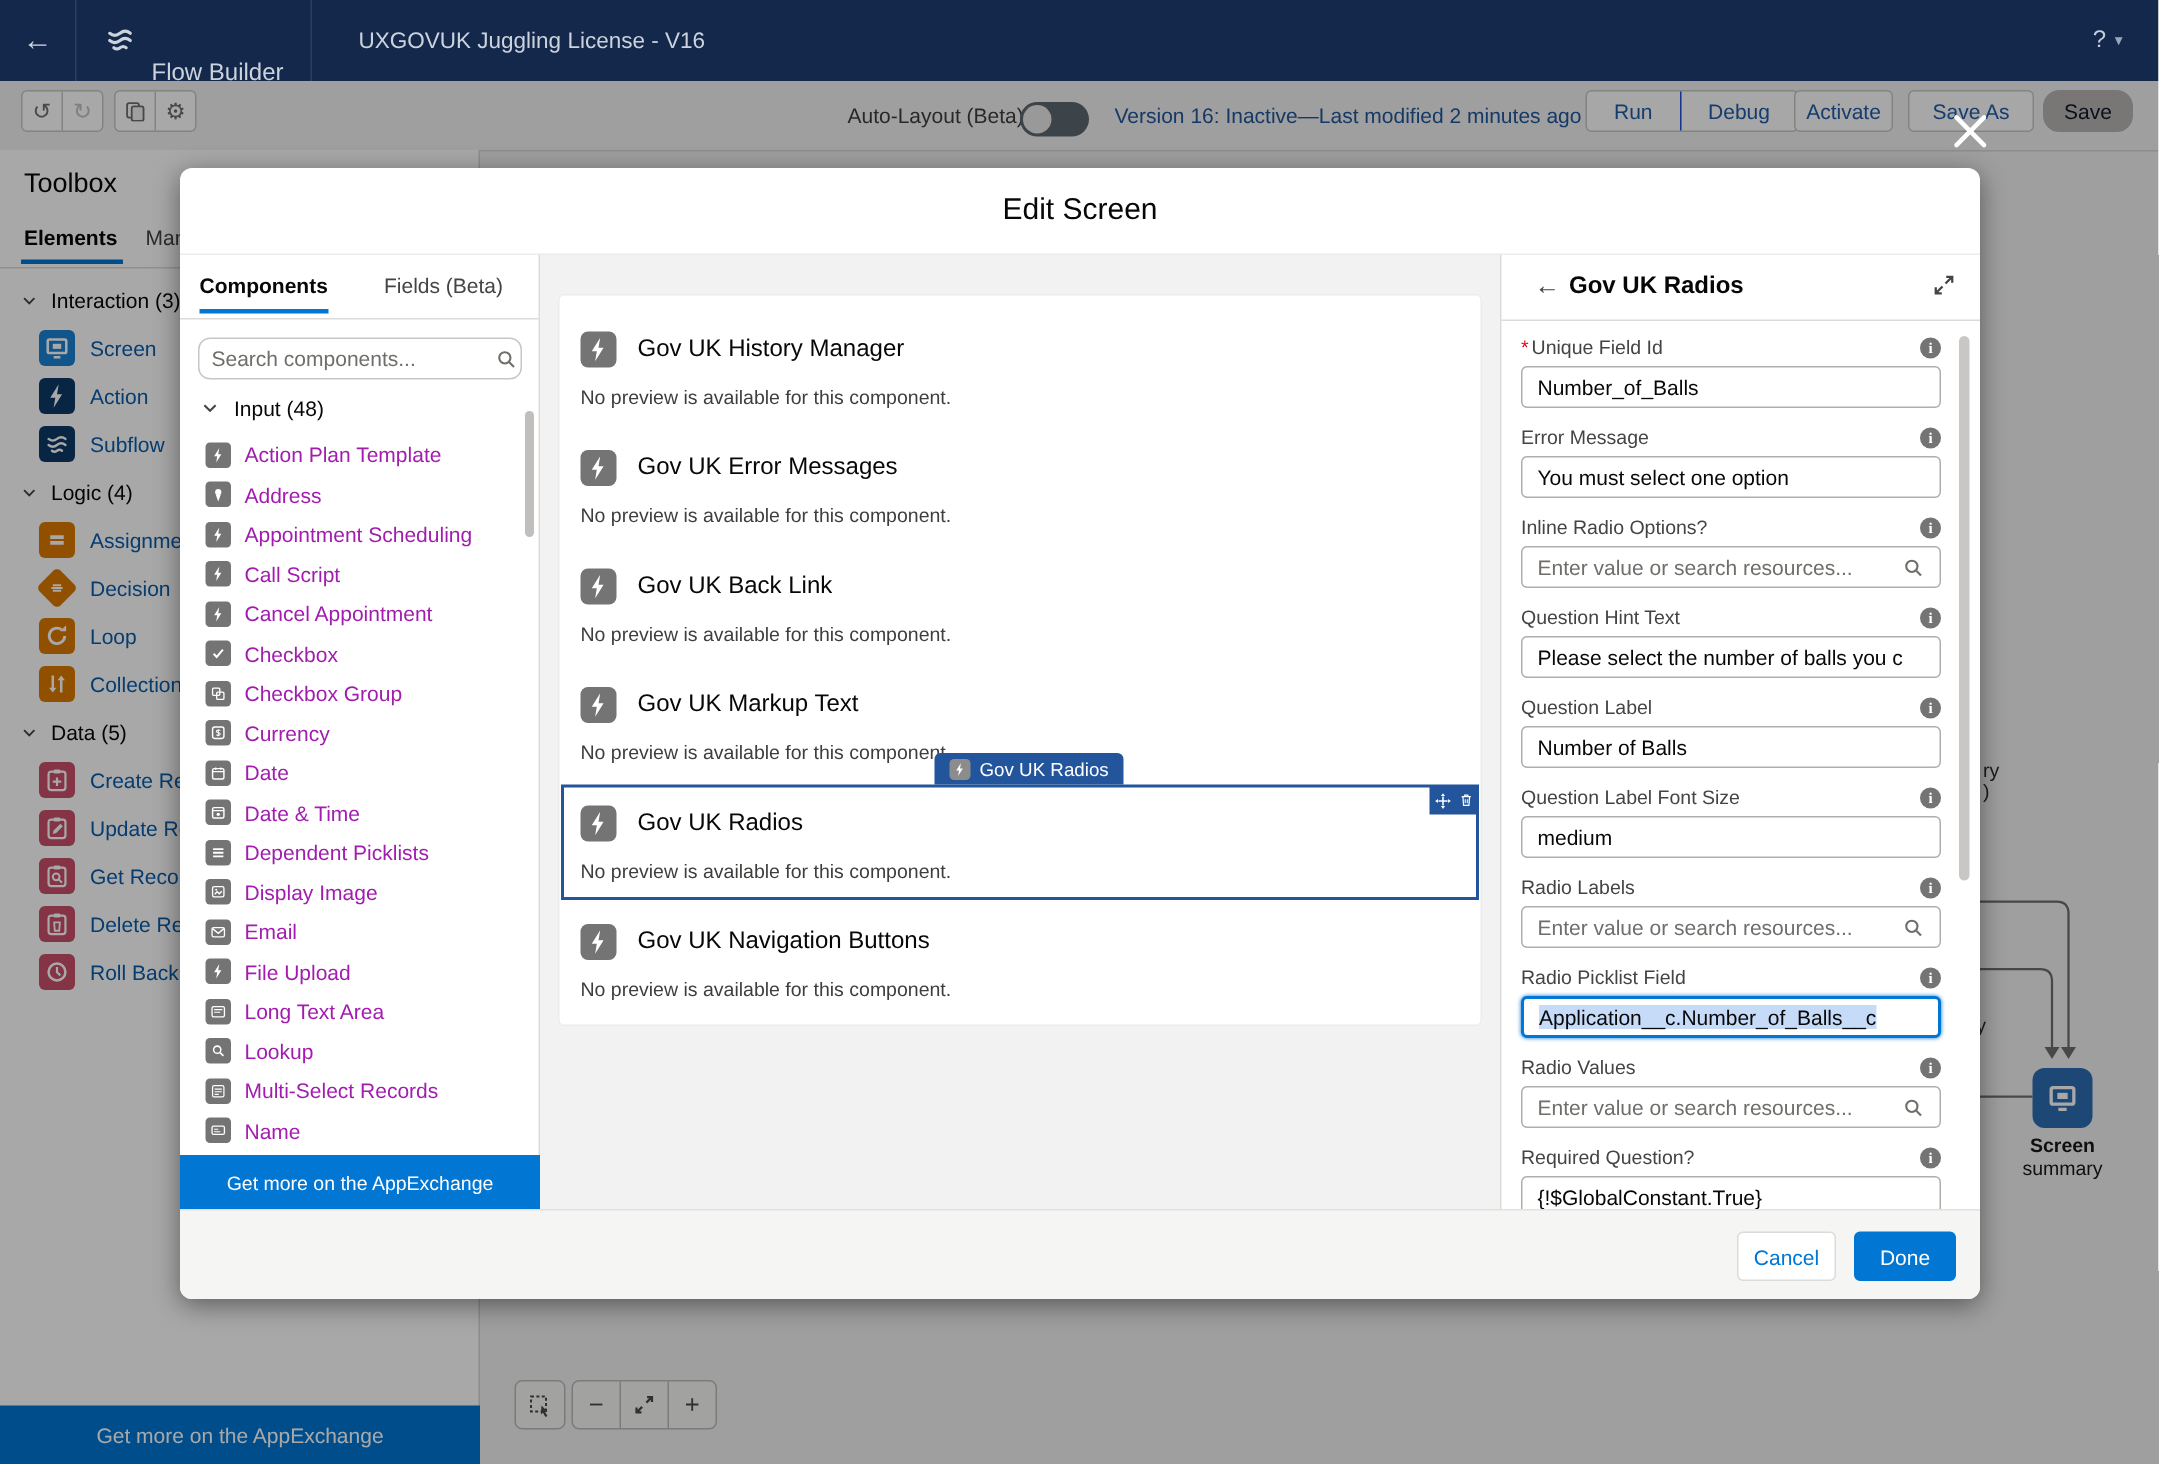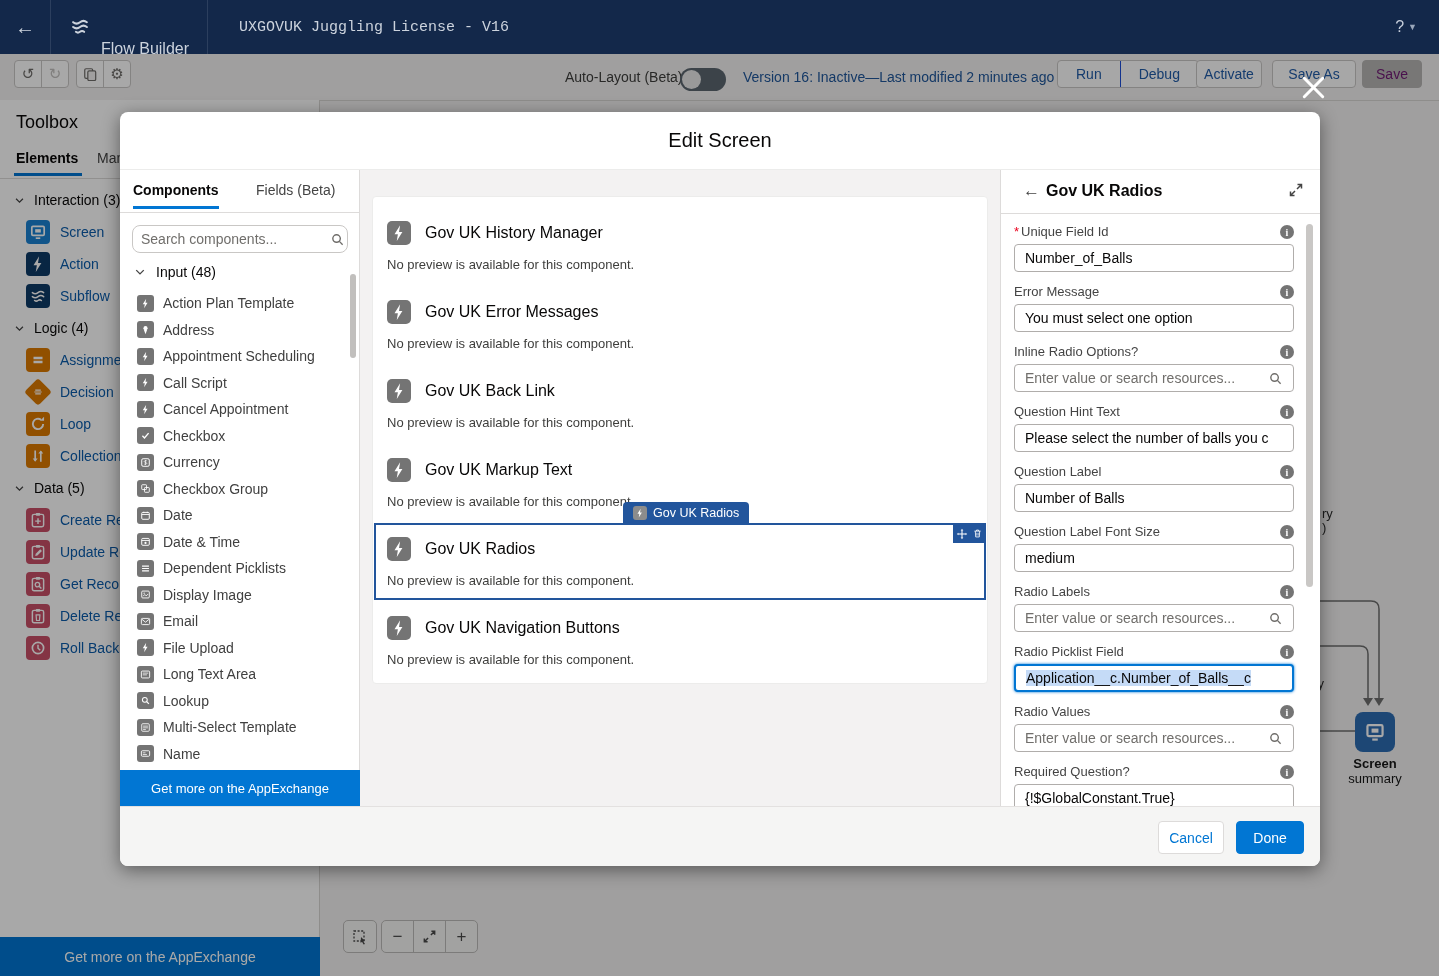--- a/index.html
+++ b/index.html
@@ -8,21 +8,21 @@
        -webkit-font-smoothing:antialiased;}
   svg{display:block;}
 
   
   #app-header{position:absolute;left:0;top:0;width:1439px;height:54px;background:#13284a;
               display:flex;align-items:center;color:#ccd3dd;z-index:60;}
   #app-header .hdr-sep{width:1px;height:54px;background:#2c3f5e;}
   #back-btn{width:50px;height:54px;display:flex;align-items:center;justify-content:center;
             font-size:20px;color:#cfd6df;cursor:pointer;}
   .hdr-brand{display:flex;align-items:center;gap:10px;padding:0 18px;height:54px;}
-  .hdr-title{padding:0 31px;font-size:15px;color:#ccd3dd;font-family:Liberation Mono, monospace;}
+  .hdr-title{padding:0 31px;font-size:15px;color:#ccd3dd;}
   #help-area{margin-left:auto;display:flex;align-items:center;gap:4px;padding-right:22px;
              font-size:16px;color:#c6cedb;cursor:pointer;}
   #help-caret{font-size:9px;color:#9aa7ba;}
 
   
   #toolbar{position:absolute;left:0;top:54px;width:1439px;height:46px;background:#f3f2f2;
            border-bottom:1px solid #d8d6d4;z-index:5;}
   .btn-group{position:absolute;top:6px;display:flex;border:1px solid #c9c7c5;border-radius:4px;
              background:#fff;height:28px;box-sizing:border-box;}
   .tb-btn{width:26px;display:flex;align-items:center;justify-content:center;font-size:15px;
@@ -35,21 +35,21 @@
   #auto-layout-toggle .knob{position:absolute;left:2px;top:2px;width:19px;height:19px;border-radius:50%;
                       background:#e9e9e9;}
   #version-text{position:absolute;top:15px;left:743px;font-size:14px;color:#20579b;}
   .action-btn{position:absolute;top:6px;height:28px;box-sizing:border-box;border:1px solid #c9c7c5;
               background:#fdfdfd;border-radius:4px;color:#215ca8;font-size:14px;display:flex;
               align-items:center;justify-content:center;cursor:pointer;}
   #run-debug-group{position:absolute;top:6px;left:1057px;display:flex;height:28px;border:1px solid #c9c7c5;
               border-radius:4px;background:#fdfdfd;box-sizing:border-box;}
   #run-debug-group .seg{padding:0 18px;display:flex;align-items:center;font-size:14px;color:#215ca8;cursor:pointer;}
   #run-debug-group .seg + .seg{border-left:1px solid #1d4ed8;}
-  #save-btn{background:#b7b5b3;border-color:#b7b5b3;color:#701a75;}
+  #save-btn{background:#b7b5b3;border-color:#b7b5b3;color:#0f172a;border-radius:11px;}
 
   
   #toolbox{position:absolute;left:0;top:100px;width:320px;height:876px;background:#fff;
            border-right:1px solid #d8d6d4;box-sizing:border-box;z-index:6;}
   #toolbox-title{margin:12px 0 0 16px;font-size:18px;color:#080707;}
   #toolbox-tabs{position:absolute;left:0;top:46px;width:100%;height:32px;border-bottom:1px solid #dddbda;}
   .tbx-tab{position:absolute;top:4px;font-size:14px;cursor:pointer;}
   #tbx-tab-elements{left:16px;font-weight:bold;color:#080707;}
   #tbx-tab-elements::after{content:"";position:absolute;left:-2px;right:-4px;bottom:-10px;height:3px;background:#0176d3;}
   #tbx-tab-manager{left:97px;color:#444;}
@@ -105,21 +105,21 @@
   #cmp-tab-fields{position:absolute;left:136px;top:12px;font-size:14px;color:#444;cursor:pointer;}
   #cmp-search{position:absolute;left:12px;top:55px;width:216px;height:28px;box-sizing:border-box;
               border:1px solid #c9c7c5;border-radius:8px;display:flex;align-items:center;}
   #cmp-search input{border:0;outline:0;background:transparent;flex:1;padding:0 8px;font-size:14px;
               font-family:"Liberation Sans",sans-serif;color:#080707;}
   #cmp-search input::placeholder{color:#706e6b;}
   #cmp-group-row{position:absolute;left:14px;top:94px;display:flex;align-items:center;gap:10px;font-size:14px;color:#080707;cursor:pointer;}
   #component-list{position:absolute;left:0;top:120px;width:232px;height:478px;overflow:hidden;}
   .cmp-item{display:flex;align-items:center;gap:9px;height:26.5px;padding-left:17px;cursor:pointer;}
   .cmp-icon{width:17px;height:17px;border-radius:3px;background:#747474;display:flex;align-items:center;justify-content:center;flex:0 0 17px;}
-  .cmp-item .lbl{font-size:14px;color:#404040;white-space:nowrap;}
+  .cmp-item .lbl{font-size:14px;color:#a21caf;white-space:nowrap;}
   #cmp-scroll{position:absolute;left:230px;top:104px;width:6px;height:84px;border-radius:3px;background:#c1bfbd;}
   #cmp-appx{position:absolute;left:0;bottom:0;width:240px;height:36px;background:#0176d3;color:#fff;font-size:13px;
             display:flex;align-items:center;justify-content:center;cursor:pointer;}
 
   
   #preview-area{position:absolute;left:240px;top:0;width:640px;height:636px;background:#f3f2f2;}
   #preview-card{position:absolute;left:12px;top:26px;width:616px;height:488px;background:#fff;border-radius:4px;
                 border:1px solid #ececeb;box-sizing:border-box;}
   .pv-item{position:absolute;left:14px;right:14px;height:66px;}
   .pv-head{display:flex;align-items:center;gap:14px;}
@@ -470,34 +470,34 @@
             <span class="cmp-icon" style="width: 17px; height: 17px; background: rgb(116, 116, 116); border-radius: 3px; display: flex; align-items: center; justify-content: center; flex: 0 0 17px;">
               <svg width="11" height="11" viewBox="0 0 16 16">
                 <path d="M3.5 8.5l3 3 6-7" stroke="#fff" stroke-width="2" fill="none"></path>
               </svg>
             </span>
             <span class="lbl">Checkbox</span>
           </div>
           <div class="cmp-item">
             <span class="cmp-icon" style="width: 17px; height: 17px; background: rgb(116, 116, 116); border-radius: 3px; display: flex; align-items: center; justify-content: center; flex: 0 0 17px;">
               <svg width="11" height="11" viewBox="0 0 16 16">
+                <rect x="2.5" y="2.5" width="7" height="7" rx="1" stroke="#fff" fill="none" stroke-width="1.3"></rect>
+                <rect x="6.5" y="6.5" width="7" height="7" rx="1" stroke="#fff" fill="none" stroke-width="1.3"></rect>
+              </svg>
+            </span>
+            <span class="lbl">Checkbox Group</span>
+          </div>
+          <div class="cmp-item">
+            <span class="cmp-icon" style="width: 17px; height: 17px; background: rgb(116, 116, 116); border-radius: 3px; display: flex; align-items: center; justify-content: center; flex: 0 0 17px;">
+              <svg width="11" height="11" viewBox="0 0 16 16">
                 <rect x="2.5" y="2.5" width="11" height="11" rx="2" stroke="#fff" fill="none" stroke-width="1.4"></rect>
                 <path d="M8 4.5v7M6 10c.6.8 3.4.8 3.8-.5.3-1-.8-1.4-1.8-1.6-1-.2-2.1-.6-1.8-1.6C6.6 5 9.4 5 10 5.8" stroke="#fff" fill="none" stroke-width="1"></path>
               </svg>
             </span>
             <span class="lbl">Currency</span>
-          </div>
-          <div class="cmp-item">
-            <span class="cmp-icon" style="width: 17px; height: 17px; background: rgb(116, 116, 116); border-radius: 3px; display: flex; align-items: center; justify-content: center; flex: 0 0 17px;">
-              <svg width="11" height="11" viewBox="0 0 16 16">
-                <rect x="2.5" y="2.5" width="7" height="7" rx="1" stroke="#fff" fill="none" stroke-width="1.3"></rect>
-                <rect x="6.5" y="6.5" width="7" height="7" rx="1" stroke="#fff" fill="none" stroke-width="1.3"></rect>
-              </svg>
-            </span>
-            <span class="lbl">Checkbox Group</span>
           </div>
           <div class="cmp-item">
             <span class="cmp-icon" style="width: 17px; height: 17px; background: rgb(116, 116, 116); border-radius: 3px; display: flex; align-items: center; justify-content: center; flex: 0 0 17px;">
               <svg width="11" height="11" viewBox="0 0 16 16">
                 <rect x="2.5" y="3.5" width="11" height="10" rx="1.5" stroke="#fff" fill="none" stroke-width="1.4"></rect>
                 <path d="M2.5 6.5h11M5.5 2.5v2M10.5 2.5v2" stroke="#fff" stroke-width="1.3"></path>
               </svg>
             </span>
             <span class="lbl">Date</span>
           </div>
@@ -564,21 +564,21 @@
             </span>
             <span class="lbl">Lookup</span>
           </div>
           <div class="cmp-item">
             <span class="cmp-icon" style="width: 17px; height: 17px; background: rgb(116, 116, 116); border-radius: 3px; display: flex; align-items: center; justify-content: center; flex: 0 0 17px;">
               <svg width="11" height="11" viewBox="0 0 16 16">
                 <rect x="2.5" y="2.5" width="11" height="11" rx="1.5" stroke="#fff" fill="none" stroke-width="1.2"></rect>
                 <path d="M4.5 6h7M4.5 8.5h7M4.5 11h4" stroke="#fff" stroke-width="1.1"></path>
               </svg>
             </span>
-            <span class="lbl">Multi-Select Template</span>
+            <span class="lbl">Multi-Select Records</span>
           </div>
           <div class="cmp-item">
             <span class="cmp-icon" style="width: 17px; height: 17px; background: rgb(116, 116, 116); border-radius: 3px; display: flex; align-items: center; justify-content: center; flex: 0 0 17px;">
               <svg width="11" height="11" viewBox="0 0 16 16">
                 <rect x="2" y="4" width="12" height="8" rx="1.5" stroke="#fff" fill="none" stroke-width="1.3"></rect>
                 <path d="M4 7h4M4 9.5h6" stroke="#fff" stroke-width="1.1"></path>
               </svg>
             </span>
             <span class="lbl">Name</span>
           </div>

